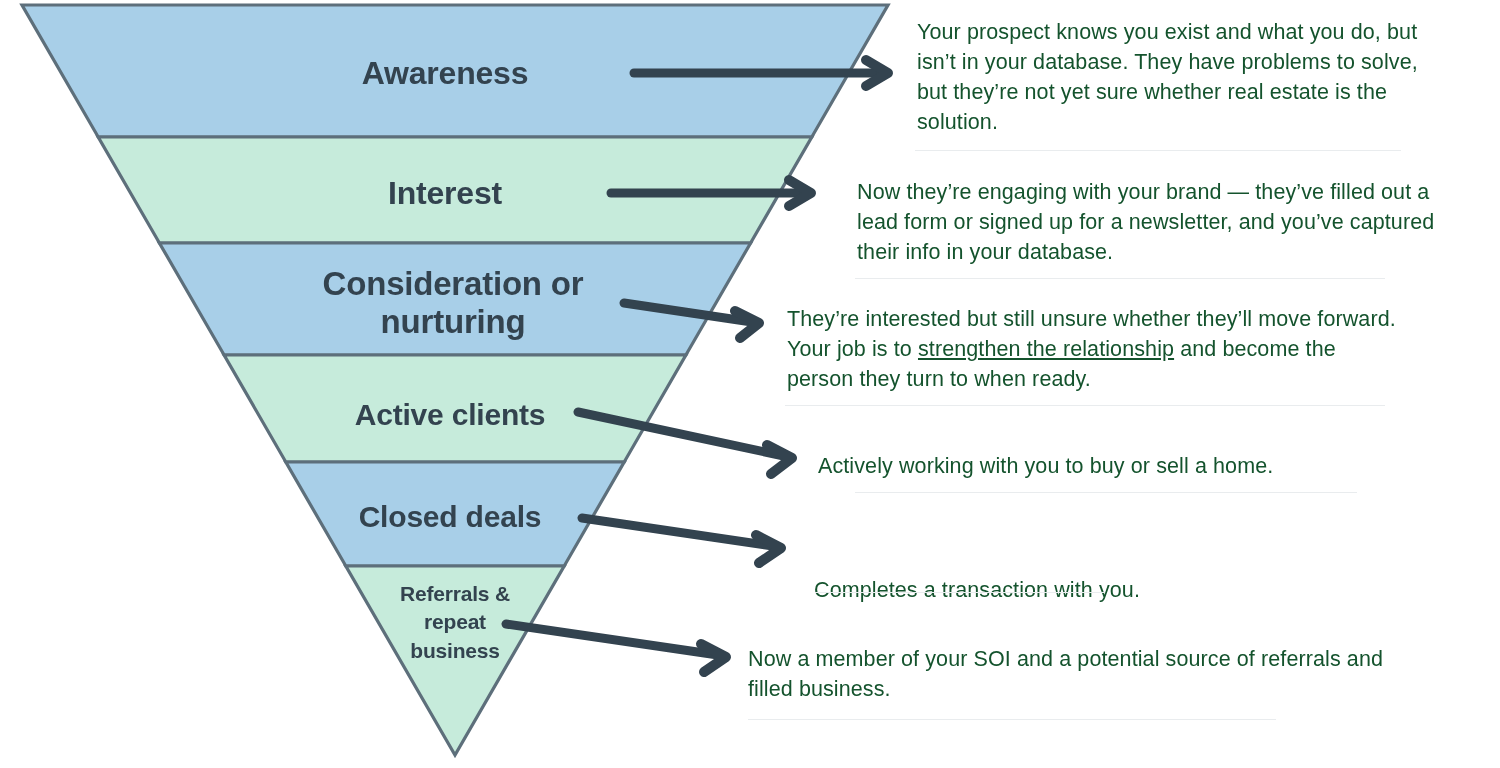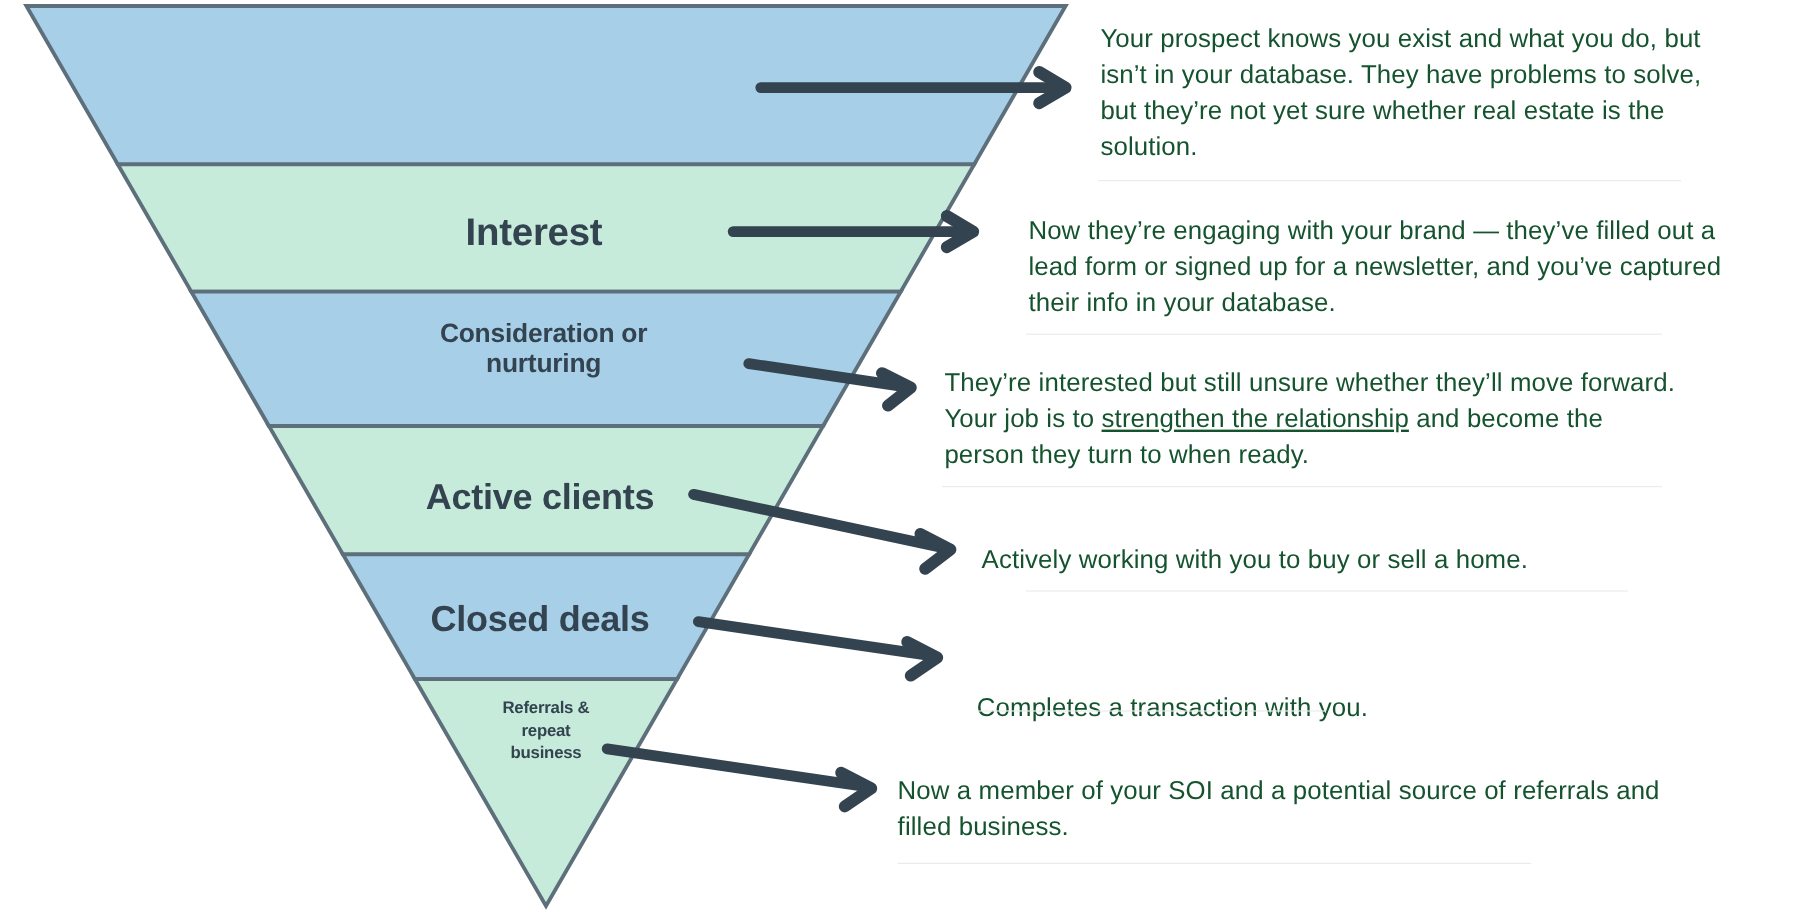--- a/index.html
+++ b/index.html
@@ -79,31 +79,32 @@
         <polyline points="756,535 781,548 759,563" stroke-width="10"></polyline>
       </g>
 
       <g>
         <line x1="506" y1="624" x2="718" y2="655"></line>
         <polyline points="701,644 726,657 704,672" stroke-width="10"></polyline>
       </g>
     </g>
   </svg>
 
+  <div class="band-label" style="left:255px;top:56px;width:380px;font-size:32px;">Awareness</div>
 
   <div class="band-label" style="left:255px;top:176px;width:380px;font-size:32px;">Interest</div>
 
-  <div class="band-label" style="left:263px;top:265px;width:380px;font-size:22px;line-height:1.15;">Consideration or
+  <div class="band-label" style="left:263px;top:265px;width:380px;font-size:33px;line-height:1.15;">Consideration or
 nurturing</div>
 
   <div class="band-label" style="left:265px;top:399px;width:370px;font-size:30px;text-align:center;">Active clients</div>
 
   <div class="band-label" style="left:265px;top:501px;width:370px;font-size:30px;text-align:center;">Closed deals</div>
 
-  <div class="band-label" style="left:355px;top:580px;width:200px;font-size:14px;line-height:1.35;">Referrals &amp;
+  <div class="band-label" style="left:355px;top:580px;width:200px;font-size:21px;line-height:1.35;">Referrals &amp;
 repeat
 business</div>
 
   <div class="desc-block" style="left:917px;top:18px;width:505px;">
     <div class="desc-text">Your prospect knows you exist and what you do, but isn’t in your database. They have problems to solve, but they’re not yet sure whether real estate is the solution.</div>
   </div>
   <div class="sep" style="left:915px;top:150px;width:486px;"></div>
 
   <div class="desc-block" style="left:857px;top:178px;width:612px;">
     <div class="desc-text">Now they’re engaging with your brand — they’ve filled out a lead form or signed up for a newsletter, and you’ve captured their info in your database.</div>

